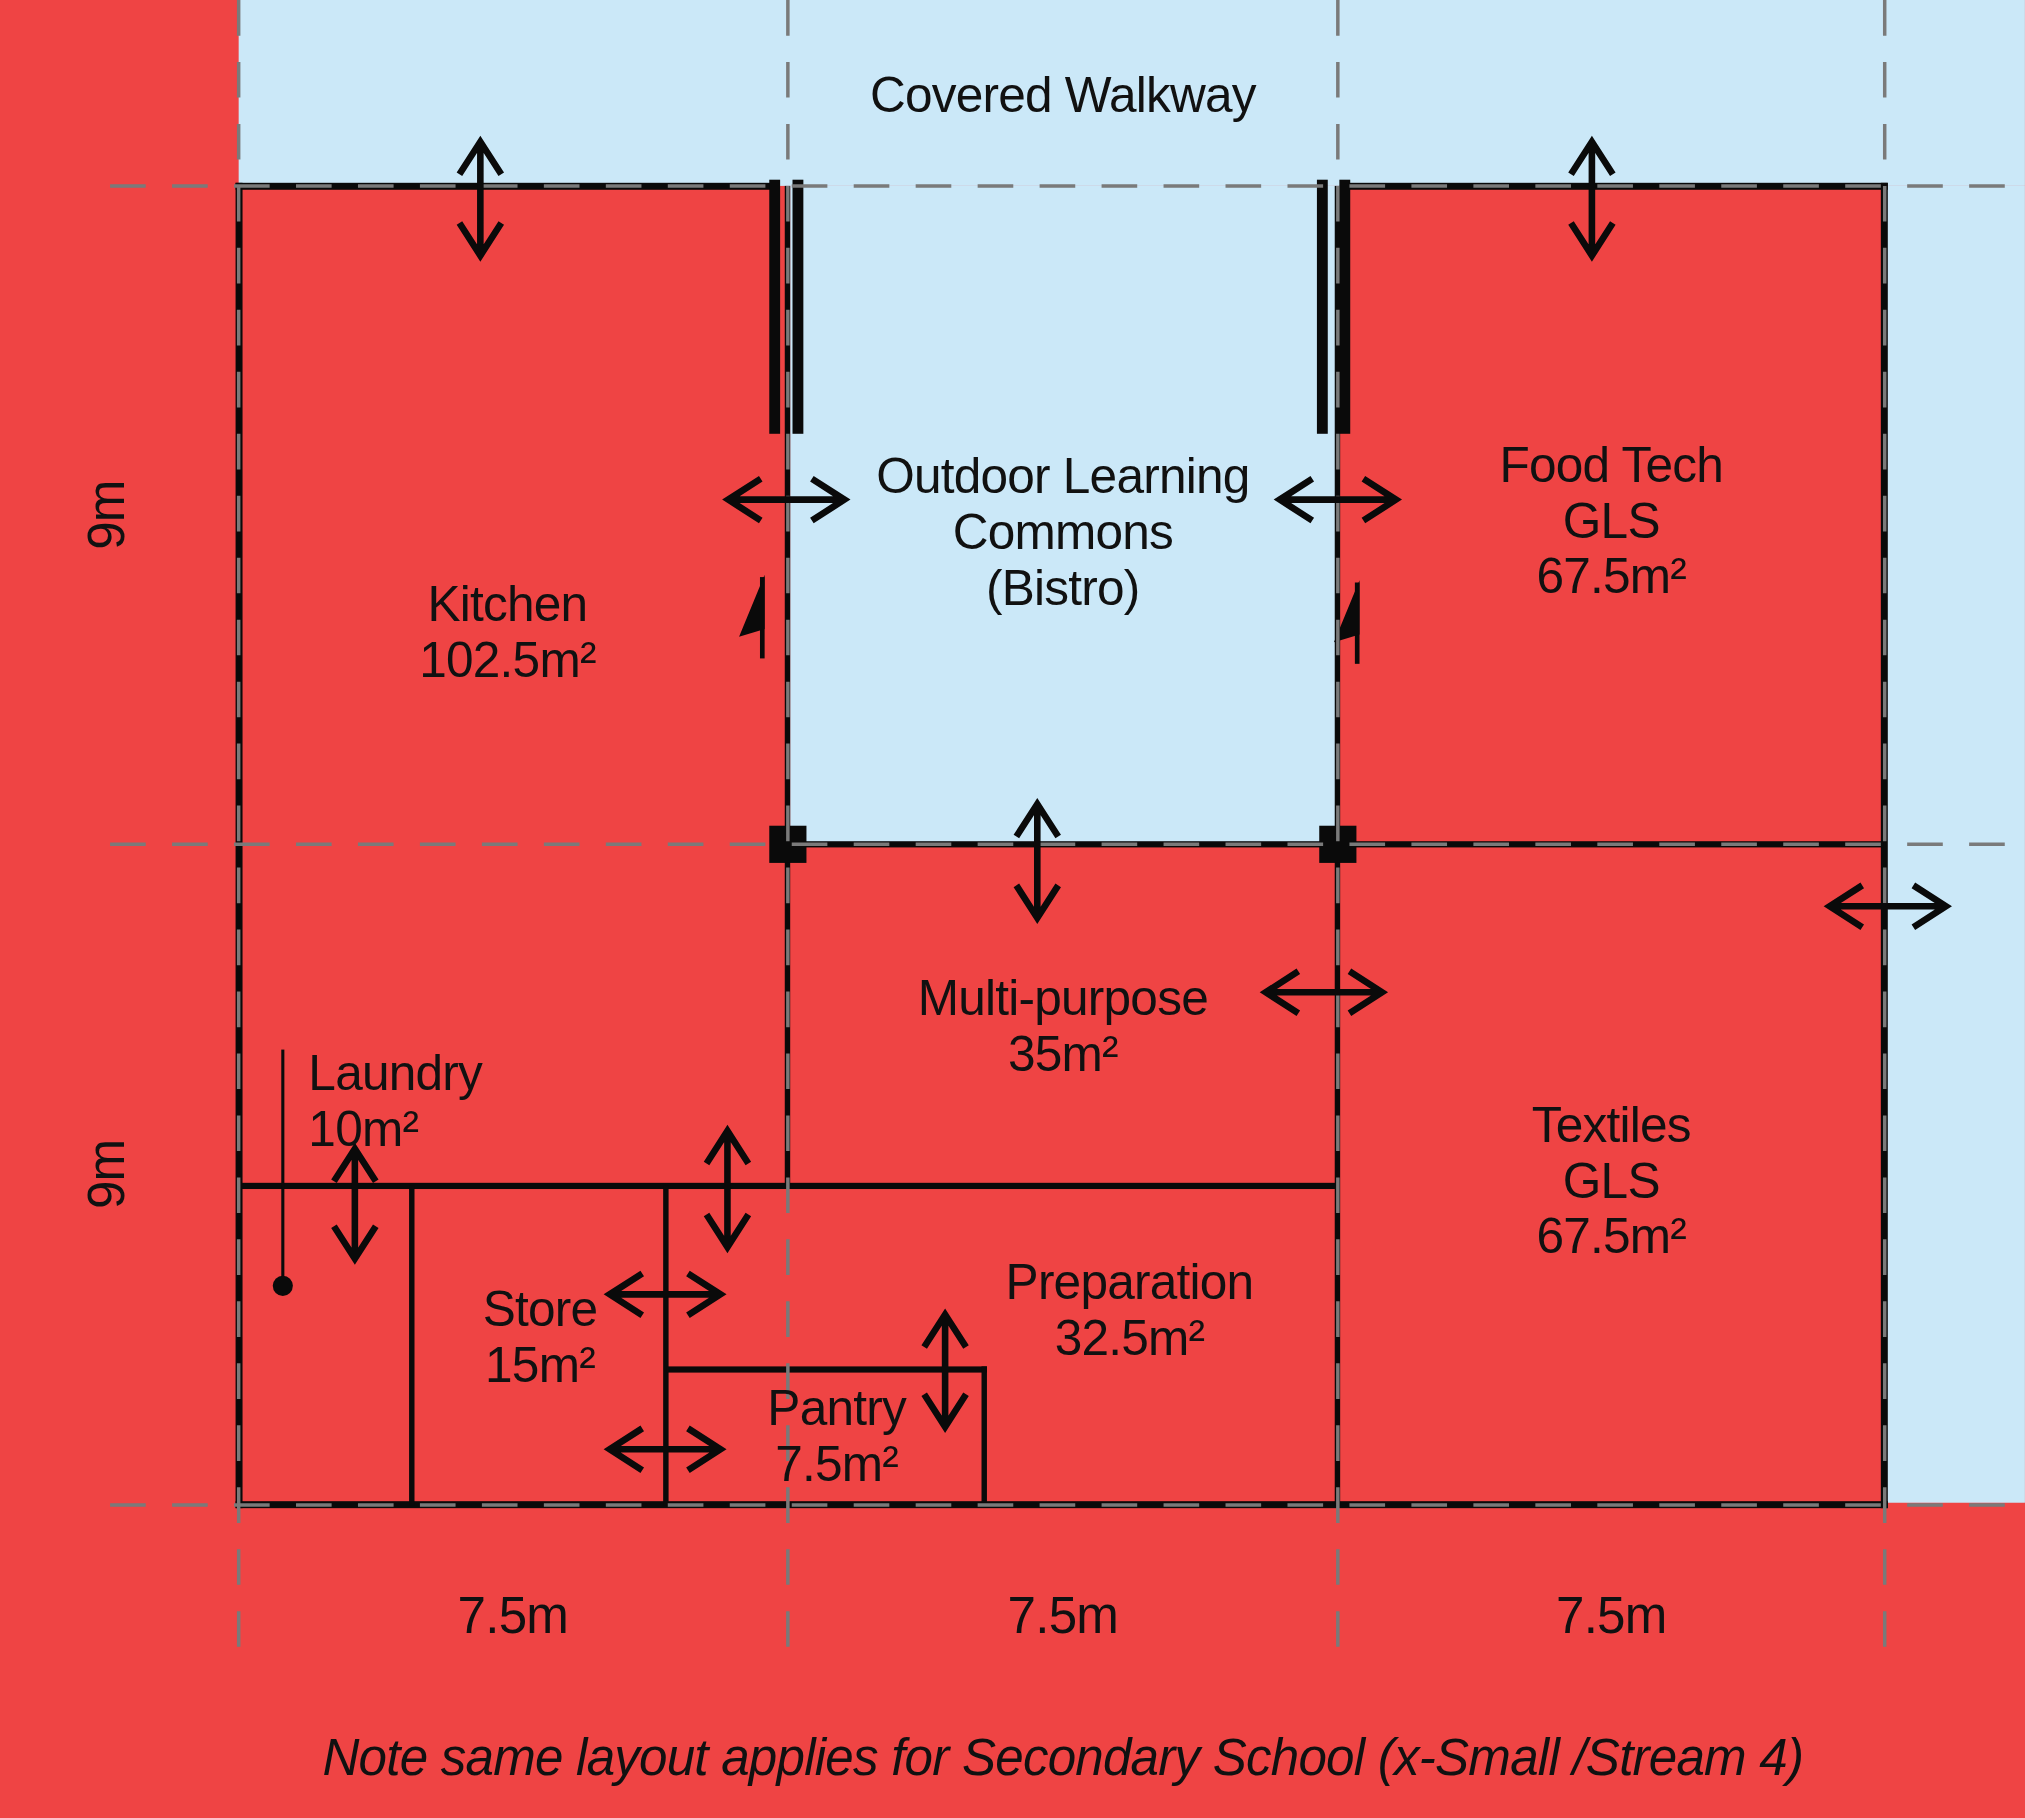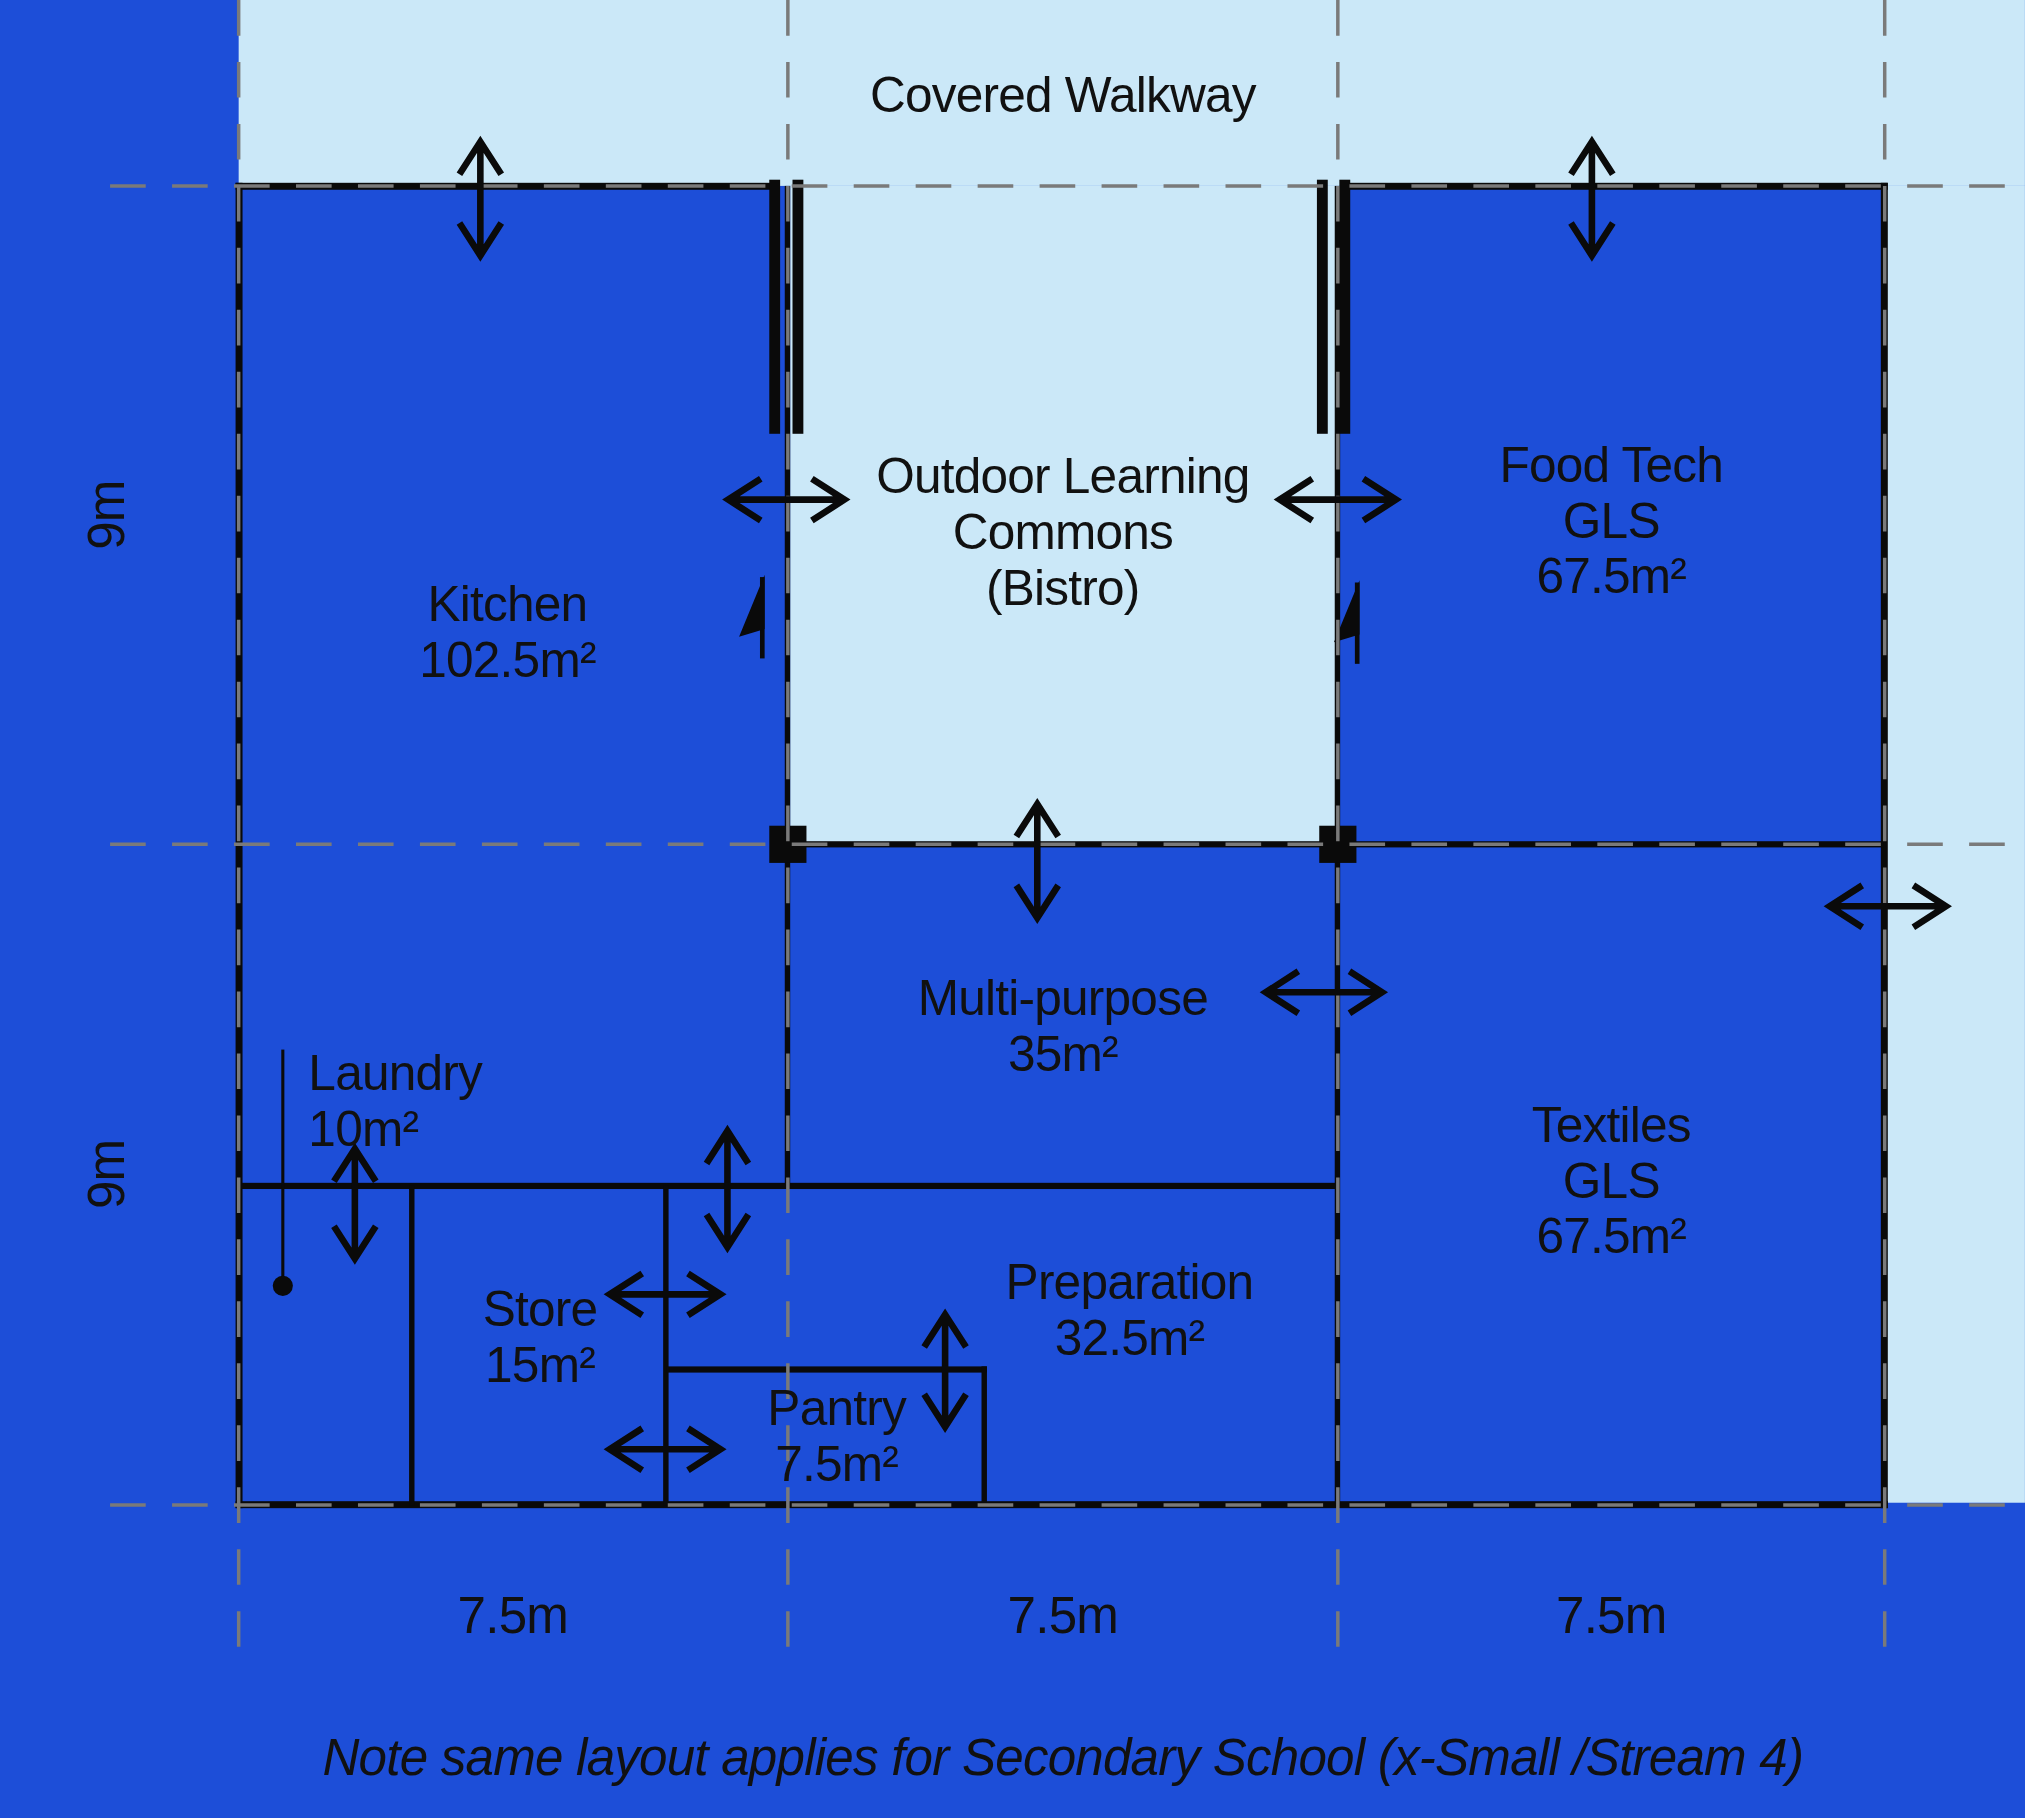--- a/index.html
+++ b/index.html
@@ -1,19 +1,19 @@
 <!DOCTYPE html>
 <html style="font-size:12.4px"><head>
 <meta charset="utf-8">
 <style>
   html,body{margin:0;padding:0;background:#ffffff;}
   #plan-root{
     position:relative;
     width:2025px;height:1818px;
-    background:#1d4ed8;
+    background:#ef4444;
     font-family:"Liberation Sans", sans-serif;
   }
   svg{display:block;}
   text{
     fill:#111111;
     font-family:"Liberation Sans", sans-serif;
     font-size:64px;
     letter-spacing:-1px;
   }
   text.dim{font-size:66px;}

